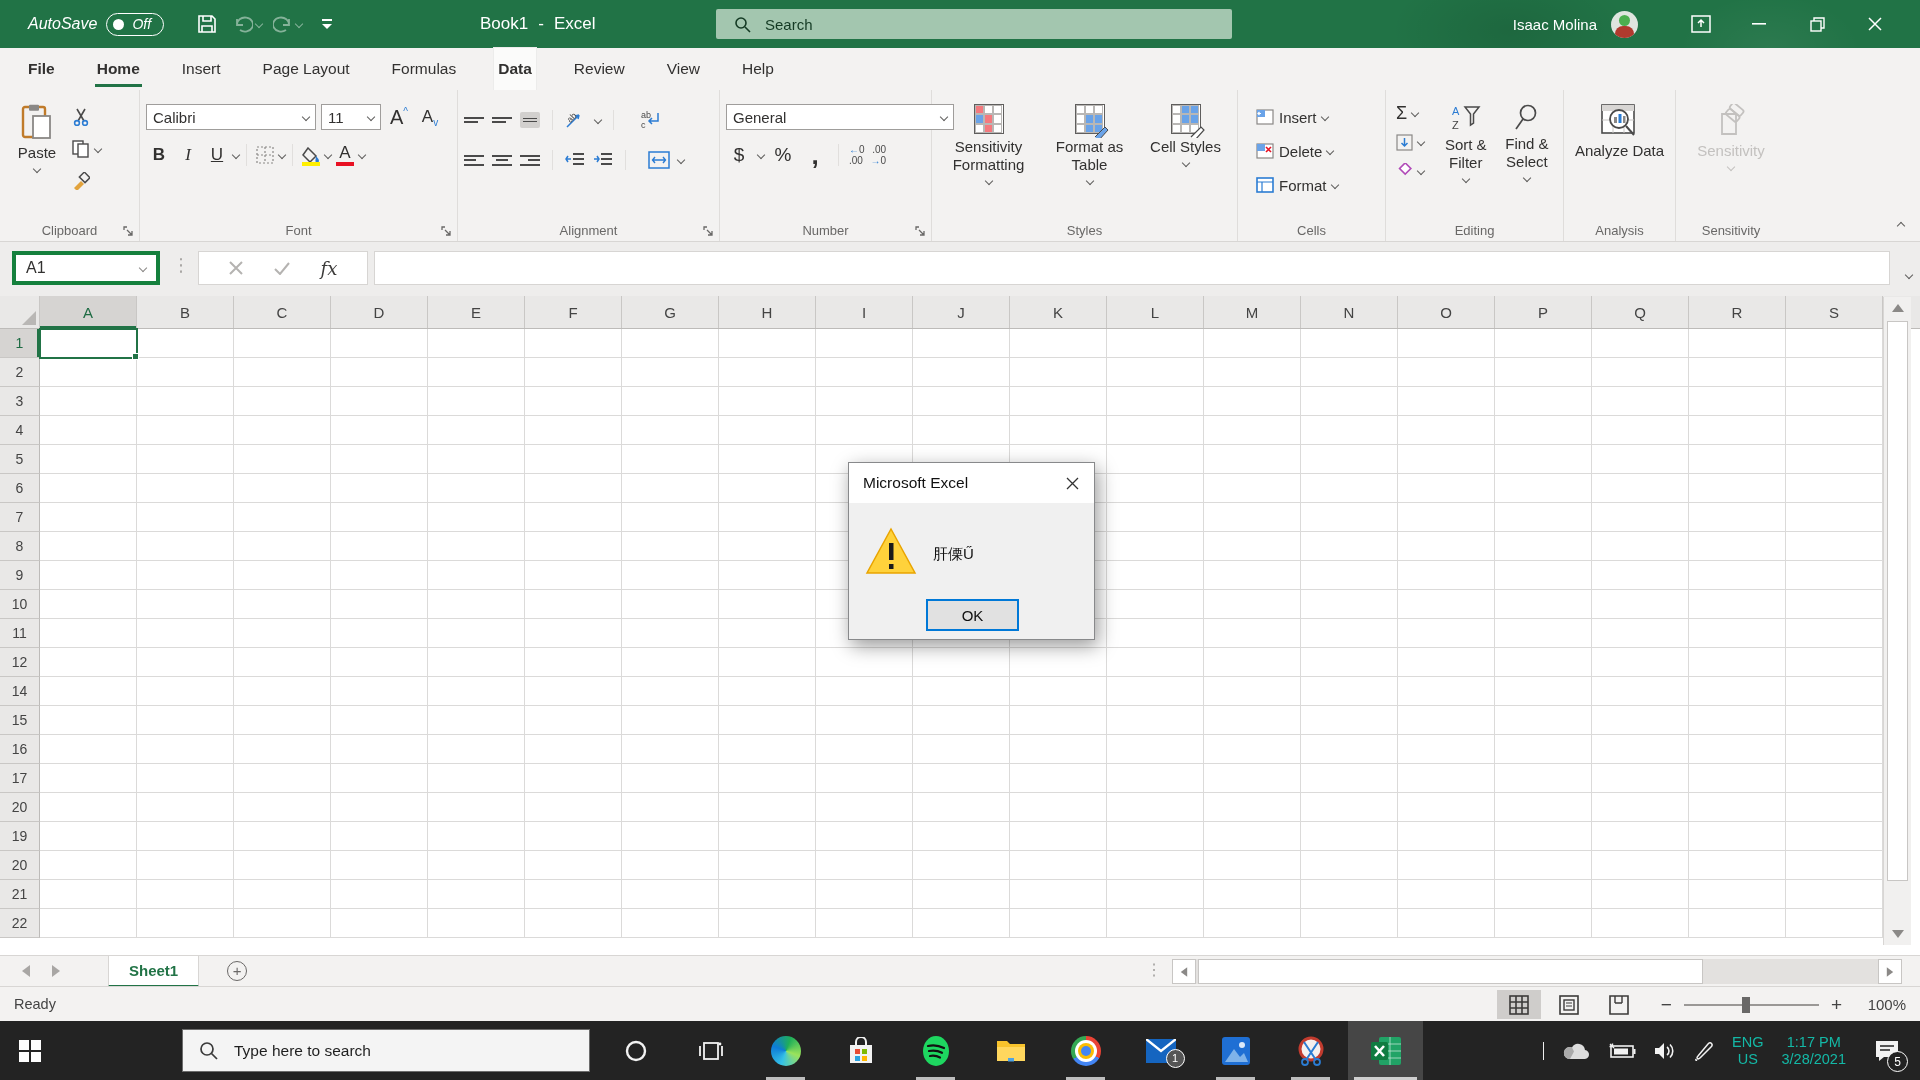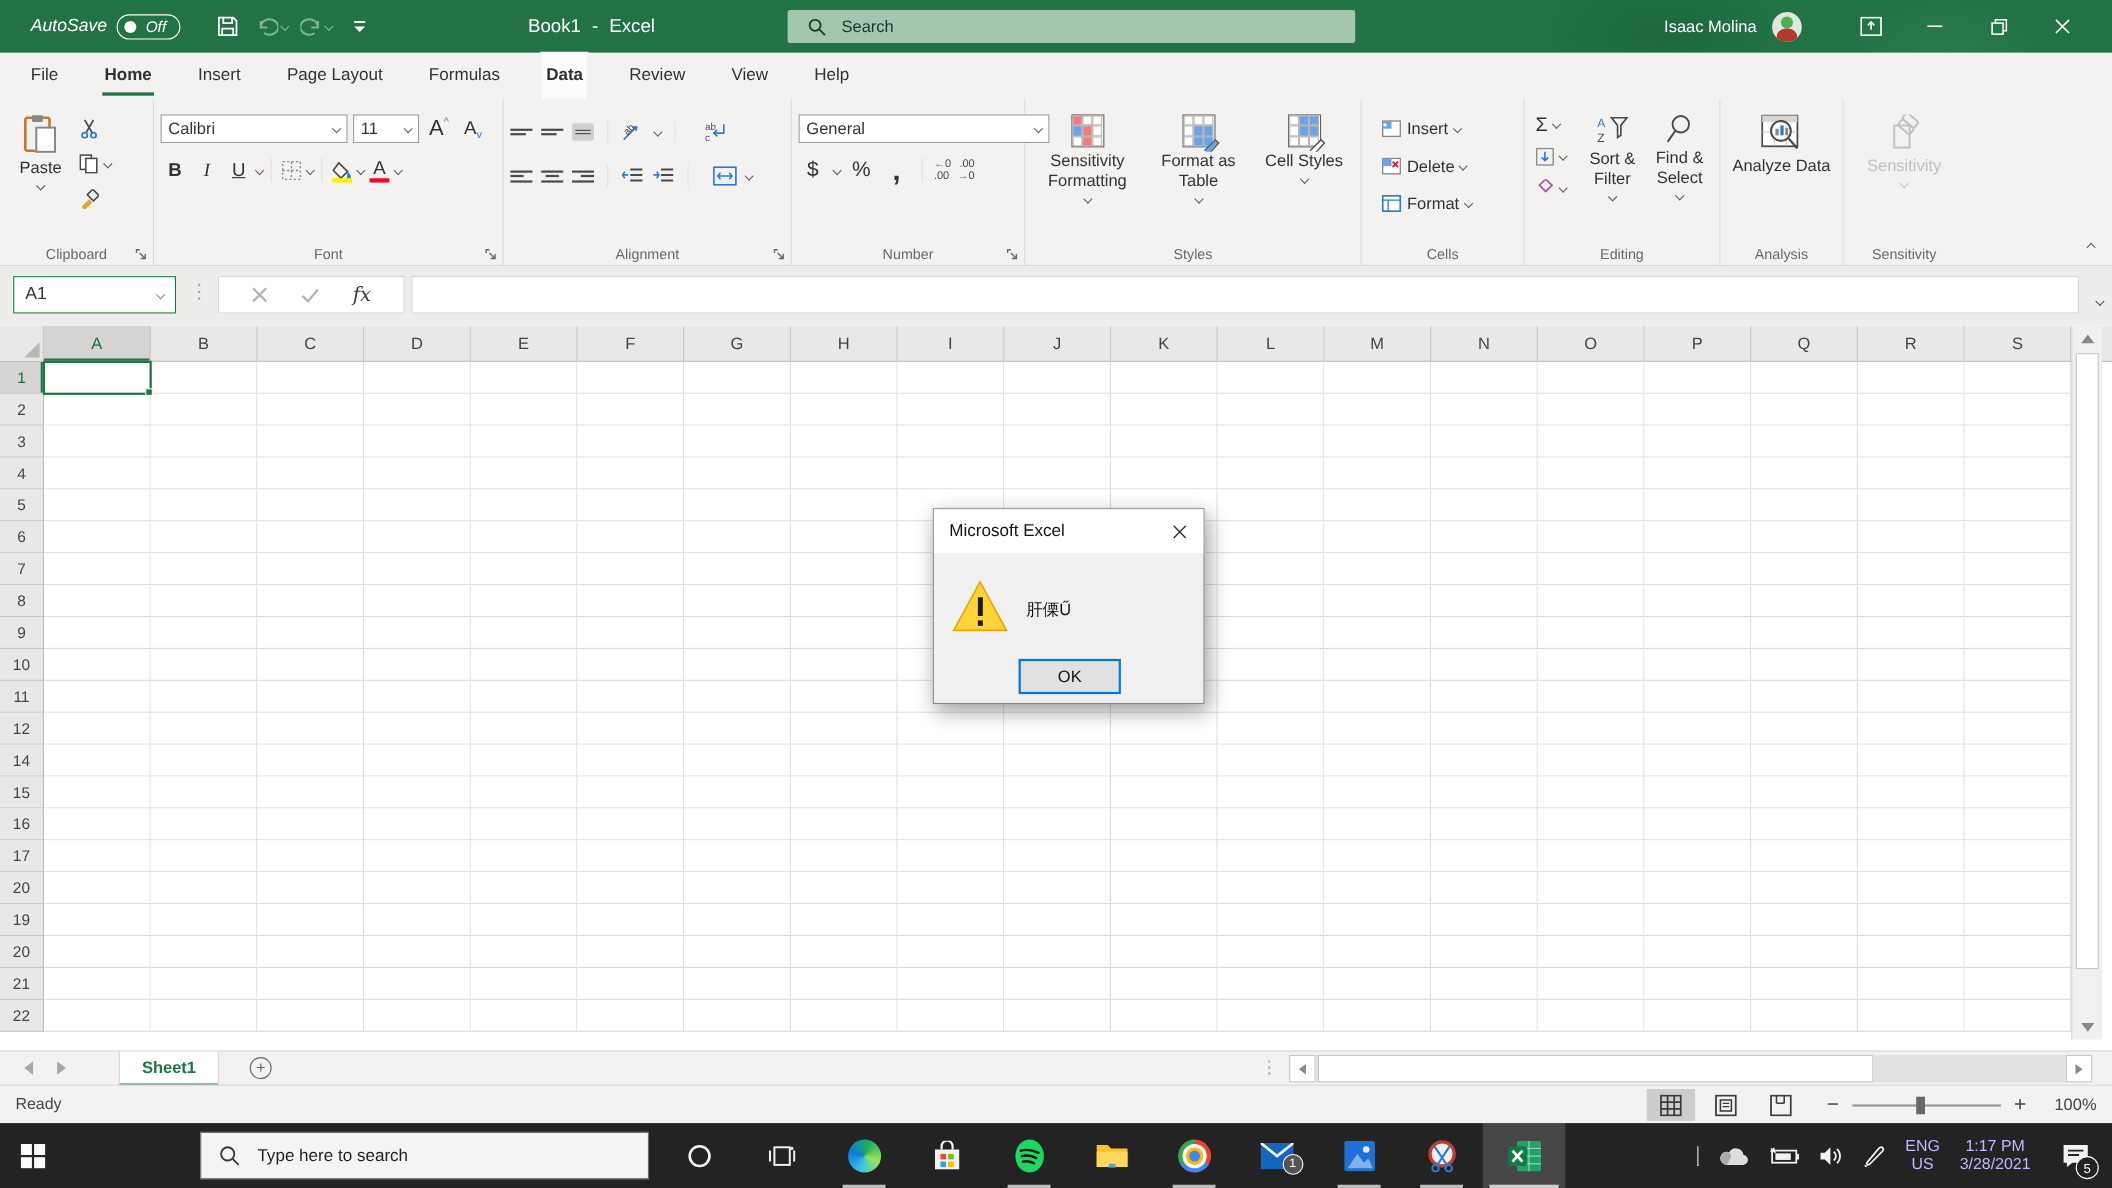--- a/index.html
+++ b/index.html
@@ -35,21 +35,21 @@
   .avatar { width:27px; height:27px; border-radius:50%; background:#dfe5df; position:relative; overflow:hidden; margin-right:34px; }
   .avatar .head { position:absolute; left:8px; top:4px; width:11px; height:11px; border-radius:50%; background:#4caf50; }
   .avatar .body { position:absolute; left:4px; top:15px; width:19px; height:14px; border-radius:8px 8px 0 0; background:#b03a2e; }
   .win-btn { width:58px; height:48px; display:flex; align-items:center; justify-content:center; }
 
   
   .tabrow { position:absolute; left:0; top:48px; width:1920px; height:42px; background:#f3f2f1;
     display:flex; align-items:center; }
   .tab { font-size:15.5px; color:#323130; padding:0 4px; margin:0 17px; height:42px; display:flex;
     align-items:center; position:relative; white-space:nowrap; }
-  .tab:first-child { margin-left:24px; }
+  .tab:first-child { margin-left:24px;font-weight:bold; }
   .tab.selected { font-weight:bold; }
   .tab.selected::after { content:""; position:absolute; left:2px; right:2px; bottom:3px; height:3px; background:#217346; }
   .tab.hilite { font-weight:bold; background:#fbfbfa; box-shadow:0 0 0 1px #ececeb; }
   .tabrow-right { position:absolute; right:26px; top:53px; display:flex; gap:16px; }
   .pill-btn { height:31px; background:#fff; border:1px solid #c8c6c4; border-radius:4px; display:flex;
     align-items:center; gap:8px; padding:0 14px; color:#217346; font-size:15.5px; font-weight:bold; }
 
   
   .ribbon { position:absolute; left:0; top:90px; width:1920px; height:152px; background:#f3f2f1;
     border-bottom:1px solid #d8d6d4; display:flex; }
@@ -77,21 +77,21 @@
   .selbox { background:#d2d0ce; border-radius:2px; }
   .grid-ico { display:grid; grid-template-columns:repeat(3,1fr); grid-template-rows:repeat(3,1fr);
     width:30px; height:30px; border:1.6px solid #5f5e5d; background:#fff; }
   .grid-ico span { border:0.6px solid #b9b7b5; }
   .dis { color:#c3c1bf !important; }
 
   
   .fbar { position:absolute; left:0; top:242px; width:1920px; height:54px; background:#eeedec;
     display:flex; align-items:center; }
   .namebox { position:absolute; left:12px; top:9px; width:148px; height:34px; background:#fff;
-    border:1px solid #15803d; display:flex; align-items:center; justify-content:space-between; padding:0 10px; }
+    border:4px solid #15803d; display:flex; align-items:center; justify-content:space-between; padding:0 10px; }
   .namebox input { border:none; outline:none; width:90px; font-size:16px; color:#323130;
     font-family:"Liberation Sans",sans-serif; background:transparent; }
   .fdots { position:absolute; left:172px; top:12px; color:#a5a3a1; font-size:18px; letter-spacing:0; }
   .fxbox { position:absolute; left:198px; top:9px; width:170px; height:34px; background:#fff;
     border:1px solid #d7d5d3; display:flex; align-items:center; justify-content:space-around; padding:0 14px; }
   .ffield { position:absolute; left:374px; top:9px; width:1516px; height:34px; background:#fff;
     border:1px solid #d7d5d3; }
   .fexpand { position:absolute; right:8px; top:22px; }
   .fx-glyph { font-family:"DejaVu Serif", serif; font-style:italic; font-size:18px; color:#3c3b3a; }
 
@@ -178,21 +178,21 @@
     width:320px; font-family:"Liberation Sans",sans-serif; }
   .tb-searchbox input::placeholder { color:#1f1f1f; opacity:1; }
   .tb-icons { display:flex; height:59px; margin-left:8px; }
   .slot { width:75px; height:59px; display:flex; align-items:center; justify-content:center; position:relative; }
   .slot.running::after { content:""; position:absolute; bottom:0; left:18px; right:18px; height:3px; background:#bdbdbd; }
   .slot.active { background:rgba(255,255,255,.16); }
   .slot.active::after { content:""; position:absolute; bottom:0; left:6px; right:6px; height:3px; background:#cfcfcf; }
   .badge { position:absolute; border-radius:50%; background:#1d1d1d; border:1.5px solid #fff; color:#fff;
     display:flex; align-items:center; justify-content:center; }
   .tray { position:absolute; right:0; top:0; height:59px; display:flex; align-items:center; gap:18px; padding-right:10px; }
-  .tray-txt { color:#c4b5fd; font-size:14.5px; line-height:17px; text-align:center; }
+  .tray-txt { color:#14b8a6; font-size:14.5px; line-height:17px; text-align:center; }
   .notif { position:relative; width:46px; height:59px; display:flex; align-items:center; justify-content:center; }
   .chev-up-w { width:9px; height:9px; border-right:1.7px solid #eee; border-bottom:1.7px solid #eee; transform:rotate(225deg); }
 
   svg { display:block; }
 </style>
 </head>
 <body>
 
 <div class="screen">
 

